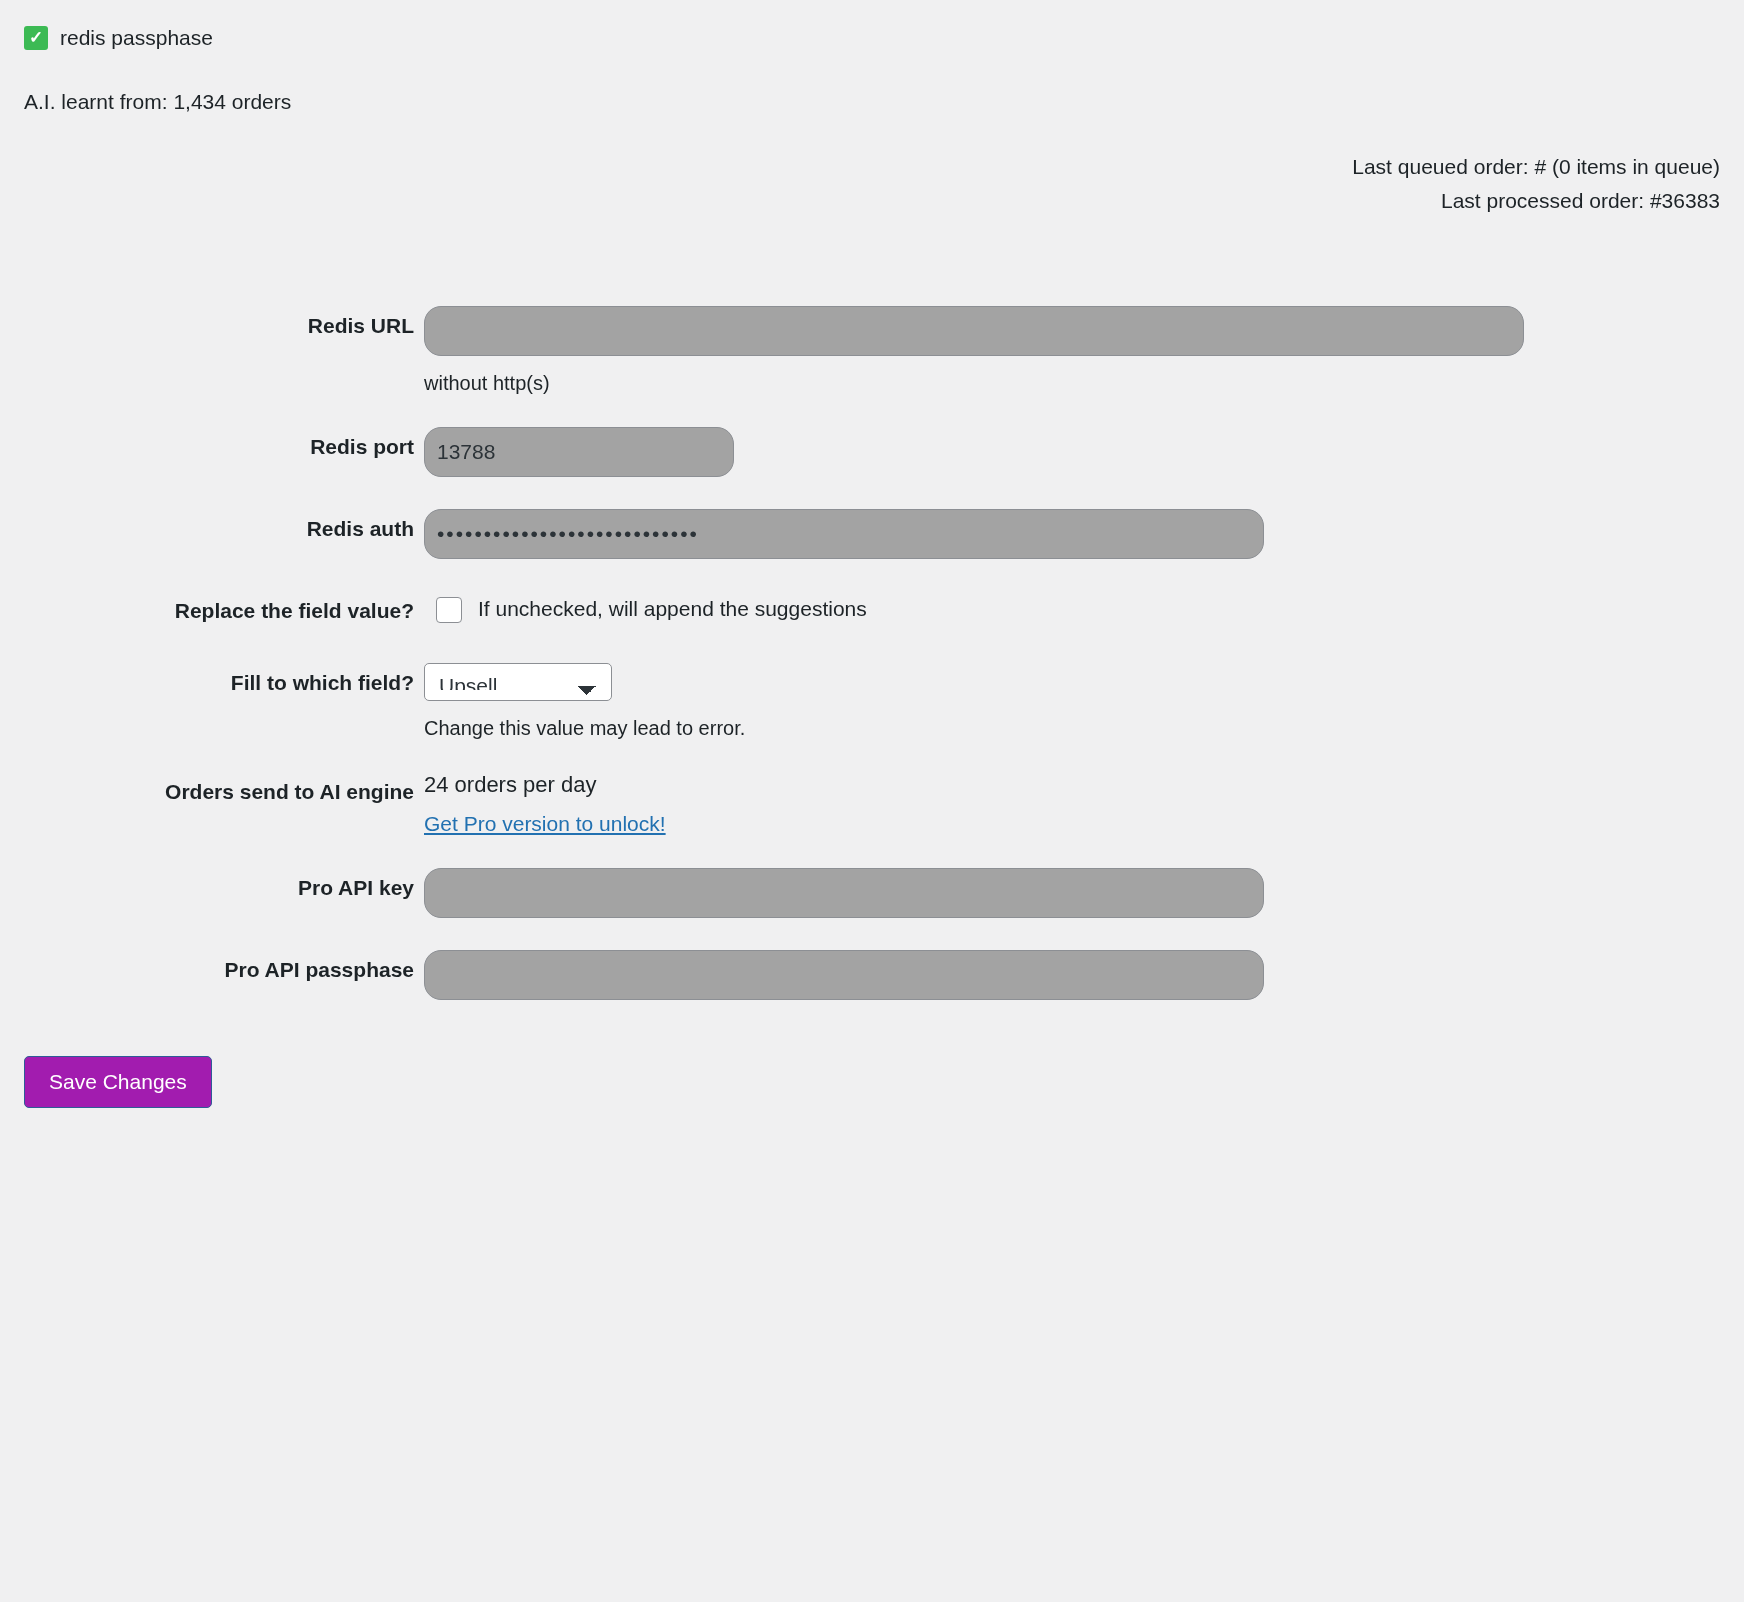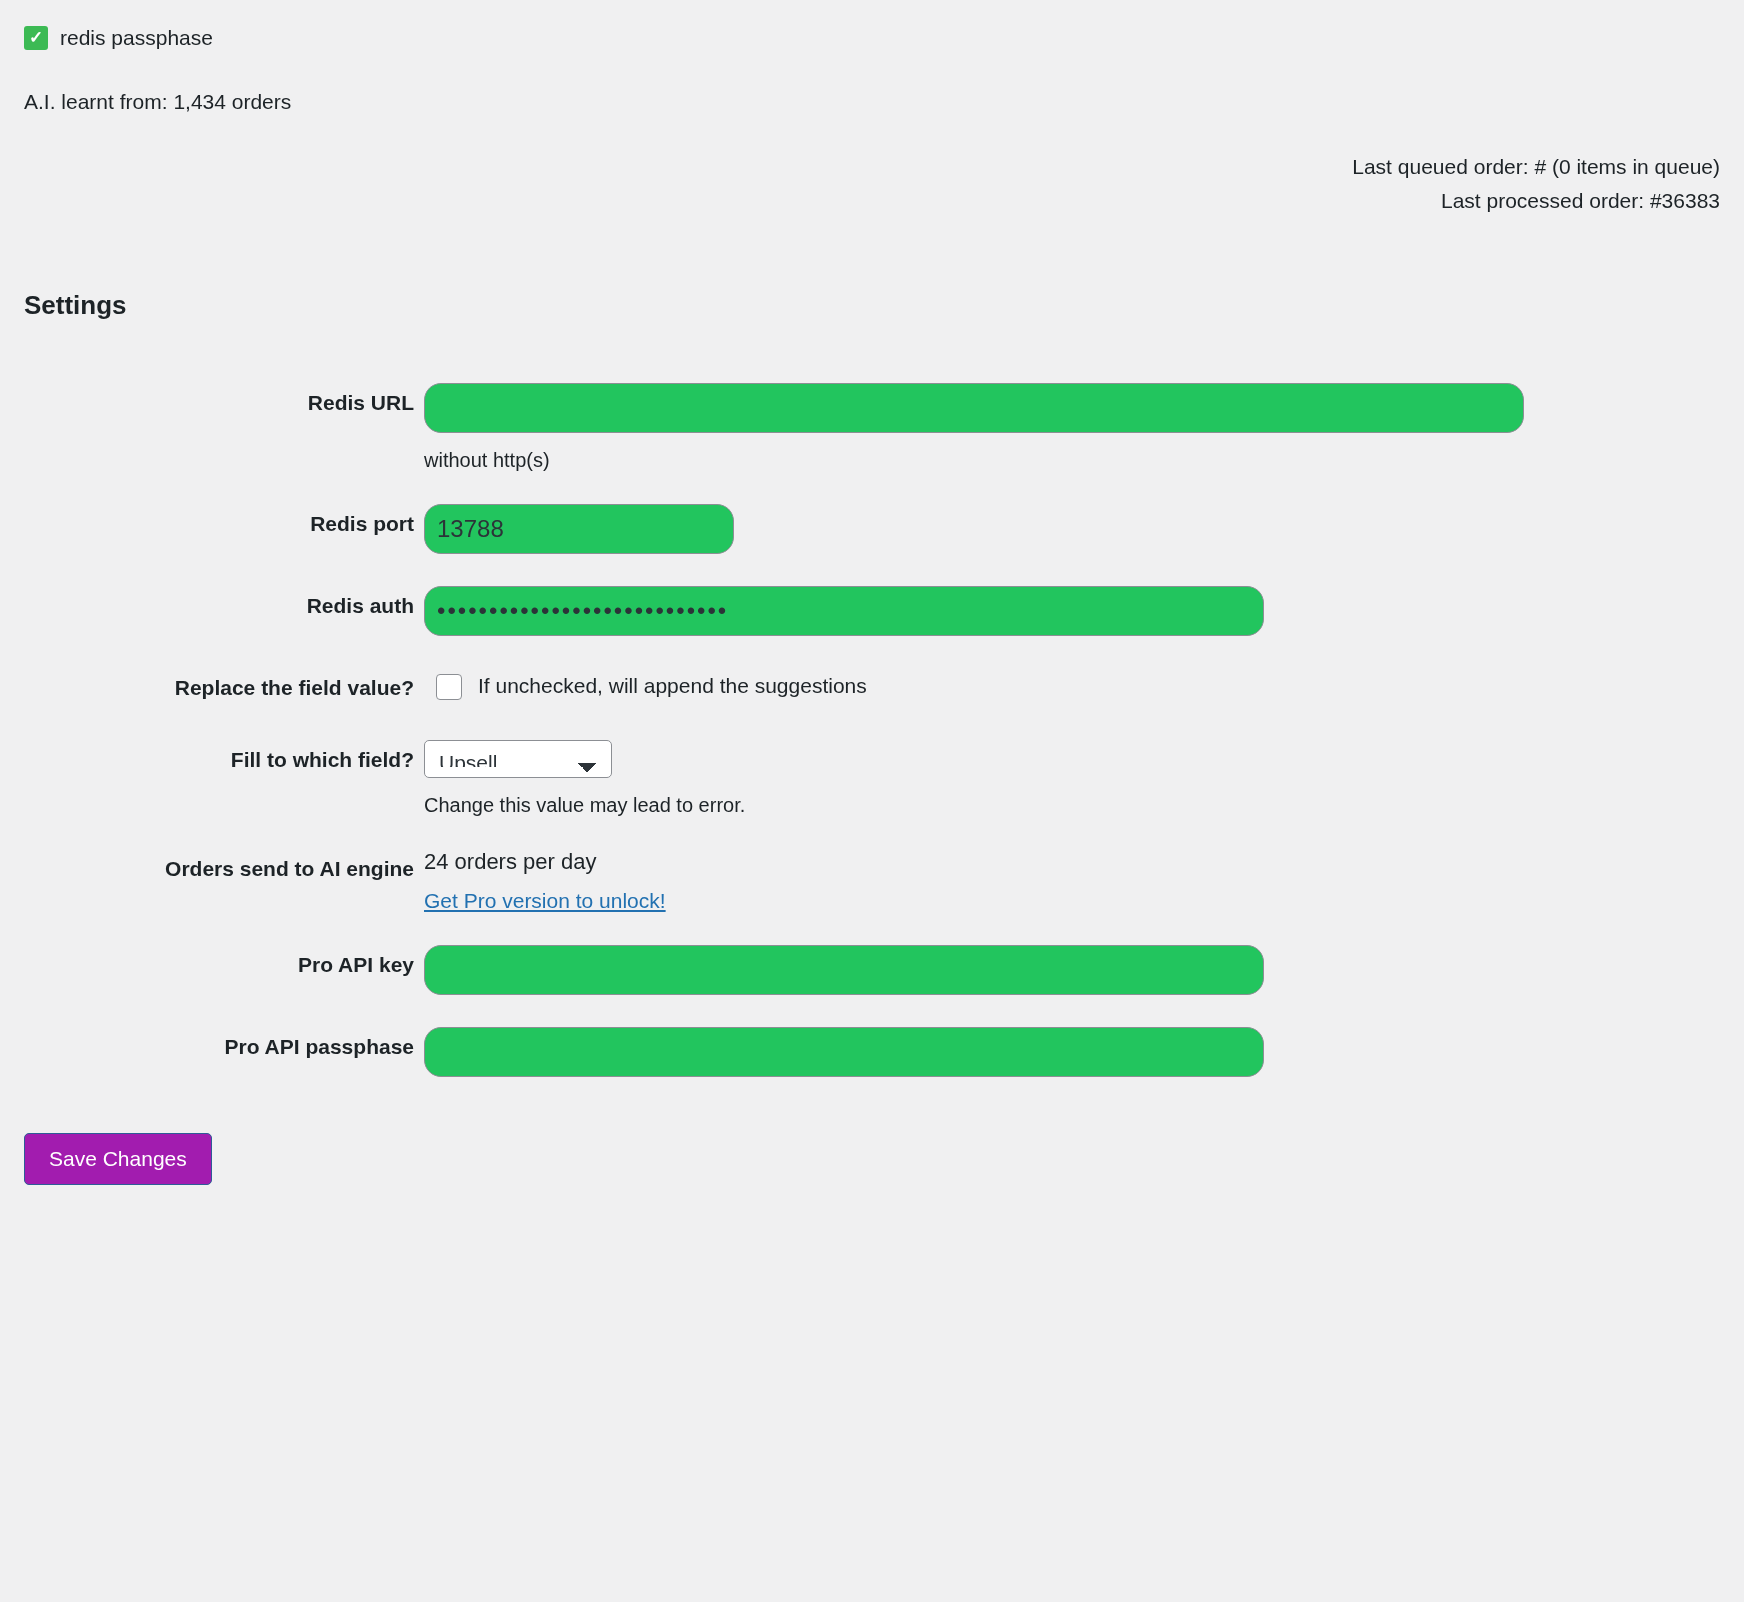--- a/index.html
+++ b/index.html
@@ -69,23 +69,23 @@
     color: #1d2327;
     width: 400px;
     padding: 24px 10px 24px 0;
   }
   table.form-table td {
     vertical-align: top;
     padding: 16px 10px 16px 0;
   }
   input[type="text"], input[type="password"] {
     font-family: "Liberation Sans", sans-serif;
-    font-size: 24px;
+    font-size: 21px;
     color: #2c3338;
-    background: #22c55e;
+    background: #a3a3a3;
     border: 1px solid #8c8f94;
     border-radius: 17px;
     padding: 10px 12px;
     outline: none;
     height: 50px;
   }
   .inp-url { width: 1100px; }
   .inp-port { width: 310px; }
   .inp-auth { width: 840px; letter-spacing: 2px; }
   .inp-pro { width: 840px; }
@@ -165,21 +165,20 @@
     <span>redis passphase</span>
   </div>
 
   <p class="info-line">A.I. learnt from: 1,434 orders</p>
 
   <div class="info-block">
     <div>Last queued order: # (0 items in queue)</div>
     <div>Last processed order: #36383</div>
   </div>
 
-  <h2 class="settings-title">Settings</h2>
 
   <table class="form-table">
     <tbody>
       <tr>
         <th>Redis URL</th>
         <td>
           <input class="inp-url" type="text" value="" style="">
           <div class="hint">without http(s)</div>
         </td>
       </tr>

